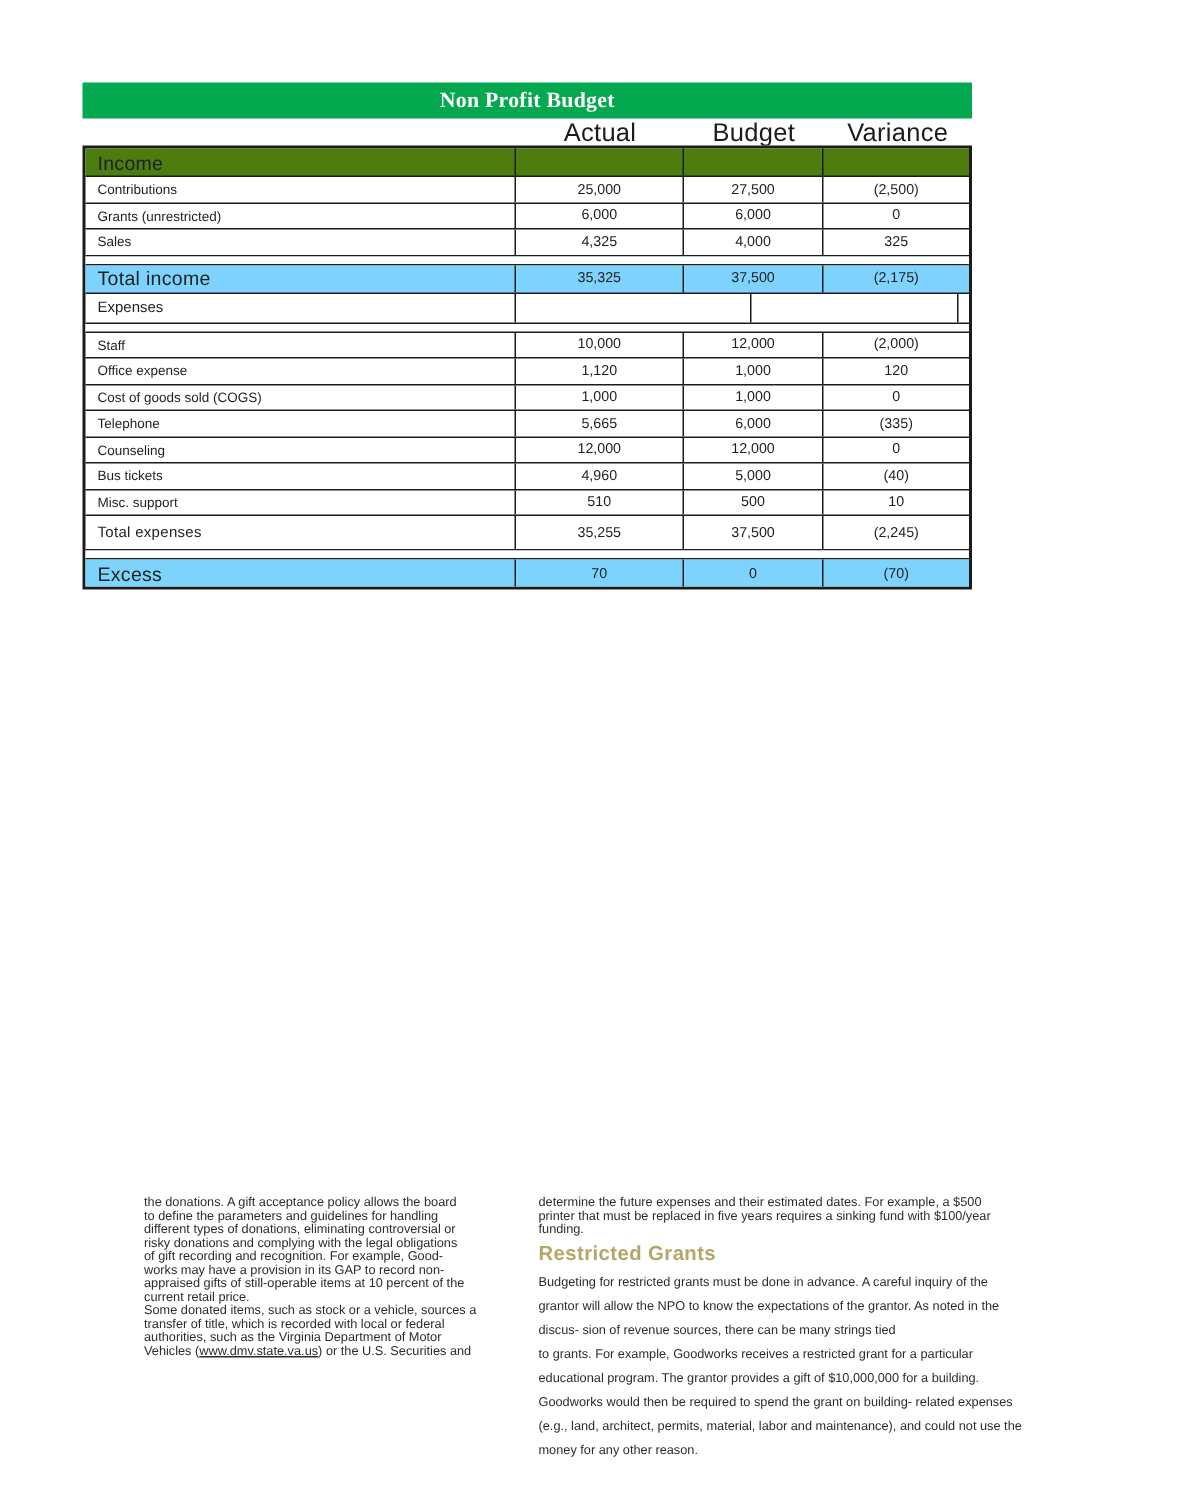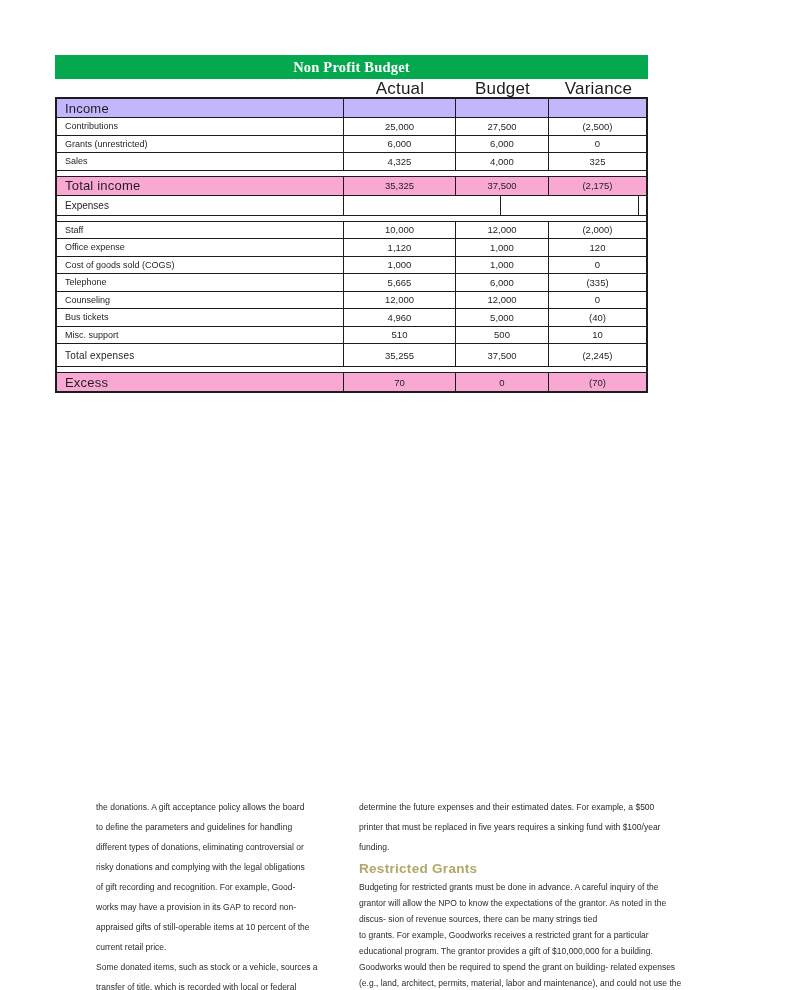--- a/index.html
+++ b/index.html
@@ -35,32 +35,32 @@
   }
   .tr:last-child{border-bottom:none;}
   .td{
     display:flex;align-items:center;border-right:1.5px solid #1c1c1c;overflow:hidden;
   }
   .td:last-child{border-right:none;}
   .lbl{padding-left:8px;}
   .num{justify-content:center;font-size:9.5px;}
   .t-item{height:16.5px;}
   .t-item .lbl{font-size:9px;}
-  .t-section{height:18px;background:#c4b5fd;text-align:right;}
+  .t-section{height:18px;background:#4d7c0f;text-align:right;}
   .t-section .lbl{font-size:13px;letter-spacing:.2px;}
   .t-subheader{height:19px;gap:45px;}
   .t-subheader .lbl{font-size:10px;}
-  .t-total-green{height:18px;background:#f9a8d4;}
+  .t-total-green{height:18px;background:#7dd3fc;}
   .t-total-green .lbl{font-size:13px;letter-spacing:.2px;}
   .t-total-white{height:22px;}
   .t-total-white .lbl{font-size:10px;letter-spacing:.2px;}
   .sp{display:block;height:5px;border-bottom:1.5px solid #1c1c1c;background:#ffffff;}
   
   .textcol{position:absolute;font-size:8.5px;color:#2b2b2b;}
-  .textcol p{margin:0;white-space:pre-line;line-height:20px;}
+  .textcol p{margin:0;white-space:pre-line;line-height:9px;}
   .left-col{left:96px;top:797px;width:258px;}
   .right-col{left:359px;top:797px;width:390px;}
   .right-col p.tight{line-height:16px;}
   .section-heading{
     margin:3px 0 2px 0;font-size:13.5px;font-weight:bold;color:#B2A768;
     letter-spacing:.3px;line-height:17px;
   }
   .link{text-decoration:underline;}
 </style>
 </head>

